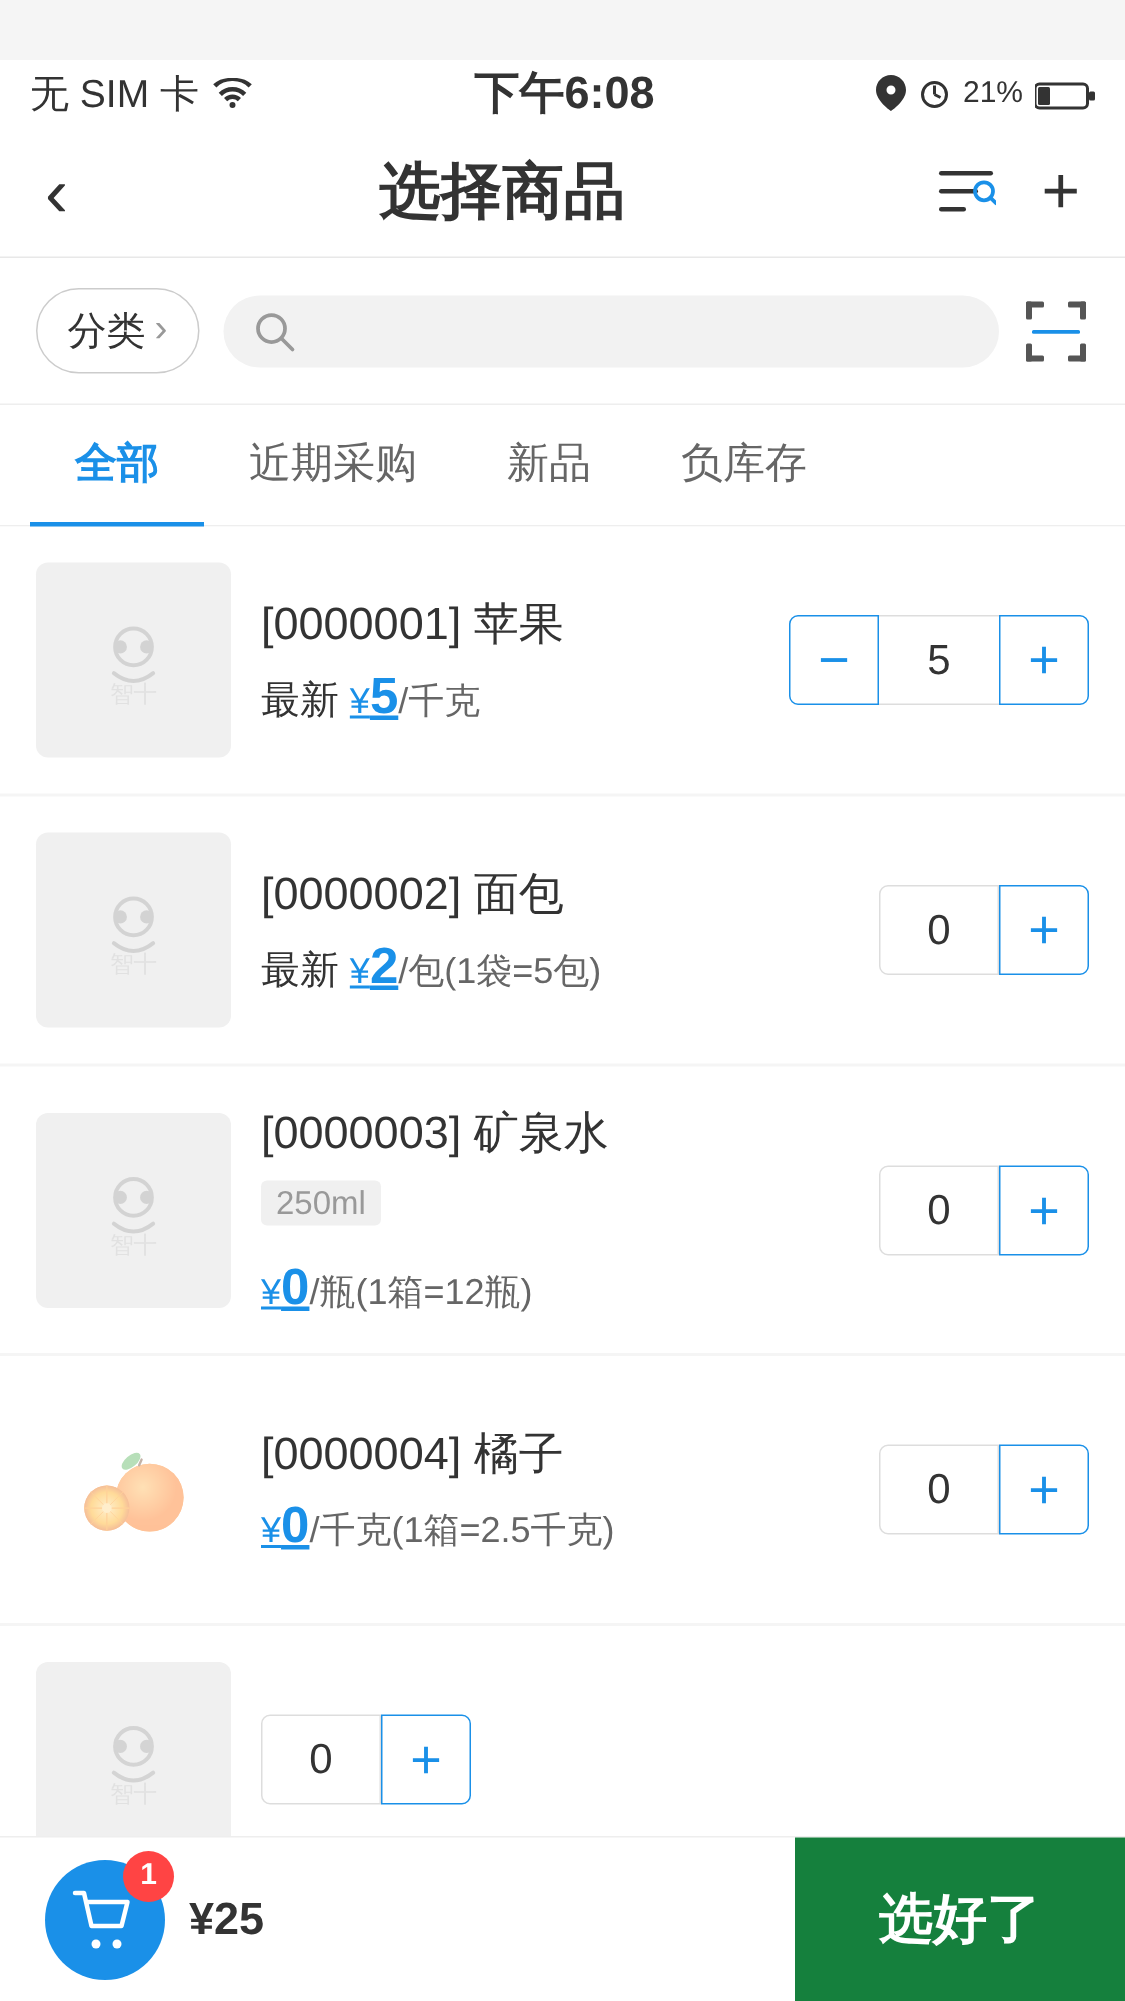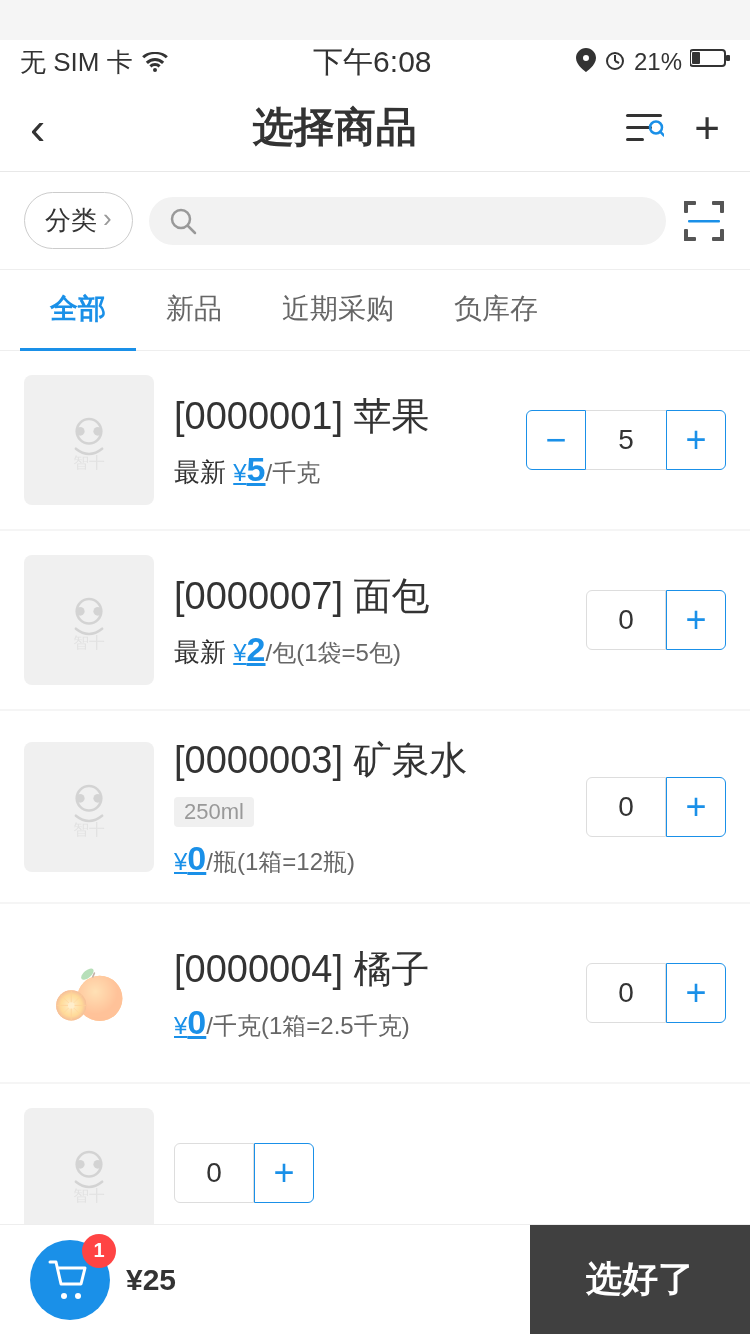--- a/index.html
+++ b/index.html
@@ -19,22 +19,22 @@
       height: 44px;
       display: flex;
       align-items: center;
       justify-content: space-between;
       padding: 0 20px;
       font-size: 26px;
       font-weight: 500;
       margin-top: 40px;
     }
     .status-left { display: flex; align-items: center; gap: 8px; }
-    .status-center { font-size: 30px; font-weight: 400; }
-    .status-right { display: flex; align-items: flex-start; gap: 8px; font-size: 24px; }
+    .status-center { font-size: 30px; font-weight: 700; }
+    .status-right { display: flex; align-items: flex-end; gap: 8px; font-size: 20px; }
 
     
     .nav-bar {
       background: #fff;
       height: 88px;
       display: flex;
       align-items: center;
       justify-content: space-between;
       padding: 0 30px;
       border-bottom: 1px solid #e8e8e8;
@@ -121,22 +121,22 @@
       border-radius: 8px;
       overflow: hidden;
       background: #f0f0f0;
       display: flex;
       align-items: center;
       justify-content: center;
     }
     .product-img svg { width: 70px; height: 70px; opacity: 0.4; }
 
     .product-info { flex: 1; }
-    .product-name { font-size: 38px; color: #333; font-weight: 500; margin-bottom: 8px; }
-    .product-spec { font-size: 22px; color: #999; background: #f0f0f0; display: inline-block; padding: 2px 10px; border-radius: 4px; margin-bottom: 12px; }
+    .product-name { font-size: 30px; color: #333; font-weight: 500; margin-bottom: 8px; }
+    .product-spec { font-size: 22px; color: #999; background: #f0f0f0; display: inline-block; padding: 2px 10px; border-radius: 4px; margin-bottom: 22px; }
     .product-price {
       font-size: 26px;
       color: #333;
     }
     .product-price .price-num {
       color: #1a90e8;
       font-size: 34px;
       font-weight: 700;
       text-decoration: underline;
     }
@@ -243,21 +243,21 @@
       height: 34px;
       border-radius: 50%;
       display: flex;
       align-items: center;
       justify-content: center;
     }
     .cart-price { font-size: 30px; font-weight: 700; color: #333; }
     .confirm-btn {
       height: 110px;
       width: 220px;
-      background: #404040;
+      background: #15803d;
       color: #fff;
       font-size: 36px;
       font-weight: 600;
       border: none;
       cursor: pointer;
       display: flex;
       align-items: center;
       justify-content: center;
     }
 
@@ -331,22 +331,22 @@
     <rect x="2" y="38" width="12" height="4" rx="1" fill="#555"></rect>
     <rect x="2" y="30" width="4" height="12" rx="1" fill="#555"></rect>
     <rect x="30" y="38" width="12" height="4" rx="1" fill="#555"></rect>
     <rect x="38" y="30" width="4" height="12" rx="1" fill="#555"></rect>
     <rect x="6" y="21" width="32" height="2.5" rx="1" fill="#1a90e8"></rect>
   </svg>
 </div>
 
 <div class="tabs-bar">
   <div class="tab-item active">全部</div>
+  <div class="tab-item">近期采购</div>
   <div class="tab-item">新品</div>
-  <div class="tab-item">近期采购</div>
   <div class="tab-item">负库存</div>
 </div>
 
 <div class="product-list">
 
   <div class="product-item">
     <div class="product-img">
       <svg viewBox="0 0 80 80" fill="none">
         <circle cx="40" cy="30" r="14" stroke="#aaa" stroke-width="3" fill="none"></circle>
         <circle cx="30" cy="30" r="5" fill="#aaa"></circle>
@@ -373,21 +373,21 @@
     <div class="product-img">
       <svg viewBox="0 0 80 80" fill="none">
         <circle cx="40" cy="30" r="14" stroke="#aaa" stroke-width="3" fill="none"></circle>
         <circle cx="30" cy="30" r="5" fill="#aaa"></circle>
         <circle cx="50" cy="30" r="5" fill="#aaa"></circle>
         <path d="M25 50 Q40 62 55 50" stroke="#aaa" stroke-width="3" fill="none" stroke-linecap="round"></path>
         <text x="40" y="72" text-anchor="middle" font-size="18" fill="#ccc">智十</text>
       </svg>
     </div>
     <div class="product-info">
-      <div class="product-name">[0000007] 面包</div>
+      <div class="product-name">[0000002] 面包</div>
       <div class="product-price">
         <span>最新 </span>
         <span class="price-yen">¥</span><span class="price-num">2</span><span class="price-unit">/包(1袋=5包)</span>
       </div>
     </div>
     <div class="qty-plus-only">
       <input class="qty-input-box" type="text" value="0" style="">
       <button class="qty-btn plus">+</button>
     </div>
   </div>

